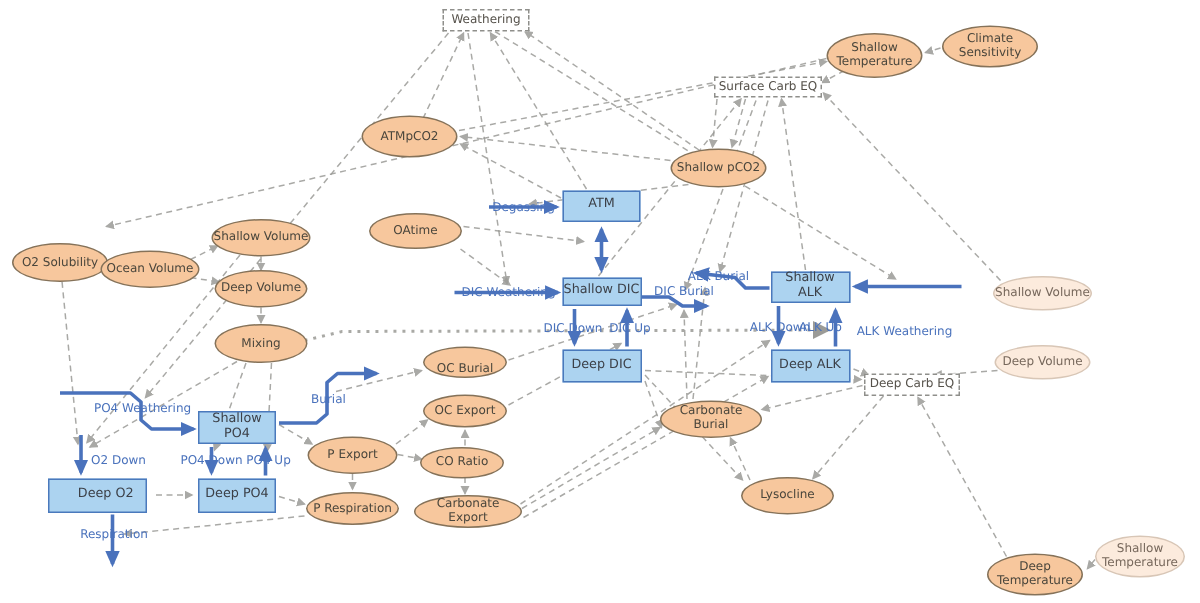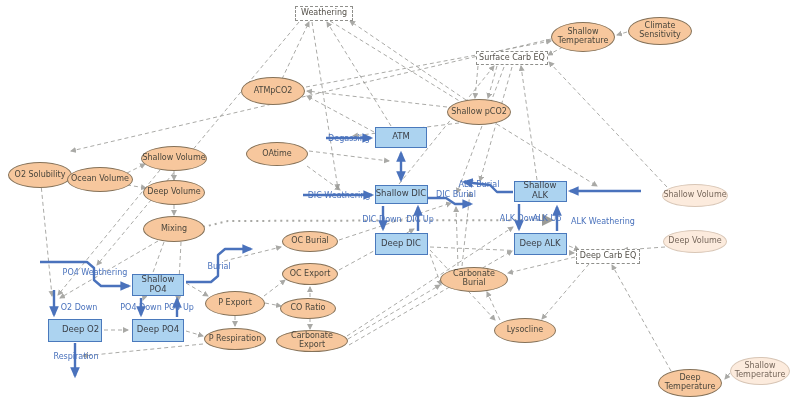--- a/index.html
+++ b/index.html
@@ -143,21 +143,21 @@
         <span class="lbl">Shallow pCO2</span>
       </div>
       <div class="node variable" style="left: 551px; top: 22px; width: 64px; height: 30px;">
         <span class="lbl">Shallow
 Temperature</span>
       </div>
       <div class="node variable" style="left: 628px; top: 17px; width: 64px; height: 28px;">
         <span class="lbl">Climate
 Sensitivity</span>
       </div>
-      <div class="node variable" style="left: 282px; top: 230.5px; width: 56px; height: 21px;">
+      <div class="node variable" style="left: 282px; top: 230.5px; width: 56px; height: 21px; align-items: flex-end;">
         <span class="lbl">OC Burial</span>
       </div>
       <div class="node variable" style="left: 282px; top: 263px; width: 56px; height: 22px;">
         <span class="lbl">OC Export</span>
       </div>
       <div class="node variable" style="left: 280px; top: 297.5px; width: 56px; height: 21px;">
         <span class="lbl">CO Ratio</span>
       </div>
       <div class="node variable" style="left: 276px; top: 330px; width: 72px; height: 22px;">
         <span class="lbl">Carbonate Export</span>
@@ -202,21 +202,21 @@
       </div>
       <div class="node stock" style="left: 513.5px; top: 233px; width: 53px; height: 22px;">
         <span class="lbl">Deep ALK</span>
       </div>
       <div class="node stock" style="left: 132px; top: 274px; width: 52px; height: 22px;">
         <span class="lbl">Shallow PO4</span>
       </div>
       <div class="node stock" style="left: 132px; top: 318.5px; width: 52px; height: 23px;">
         <span class="lbl">Deep PO4</span>
       </div>
-      <div class="node stock" style="left: 48px; top: 318.5px; width: 54px; height: 23px; padding-left: 11px;">
+      <div class="node stock" style="left: 32px; top: 318.5px; width: 66px; height: 23px; padding-left: 11px;">
         <span class="lbl">Deep O2</span>
       </div>
       <div class="node ghost-box" style="left: 295px; top: 5.5px; width: 58px; height: 15px; text-align: right;">
         <span class="lbl">Weathering</span>
       </div>
       <div class="node ghost-box" style="left: 476px; top: 51px; width: 72px; height: 14px;">
         <span class="lbl">Surface Carb EQ</span>
       </div>
       <div class="node ghost-box" style="left: 576px; top: 248.5px; width: 64px; height: 15px;">
         <span class="lbl">Deep Carb EQ</span>

